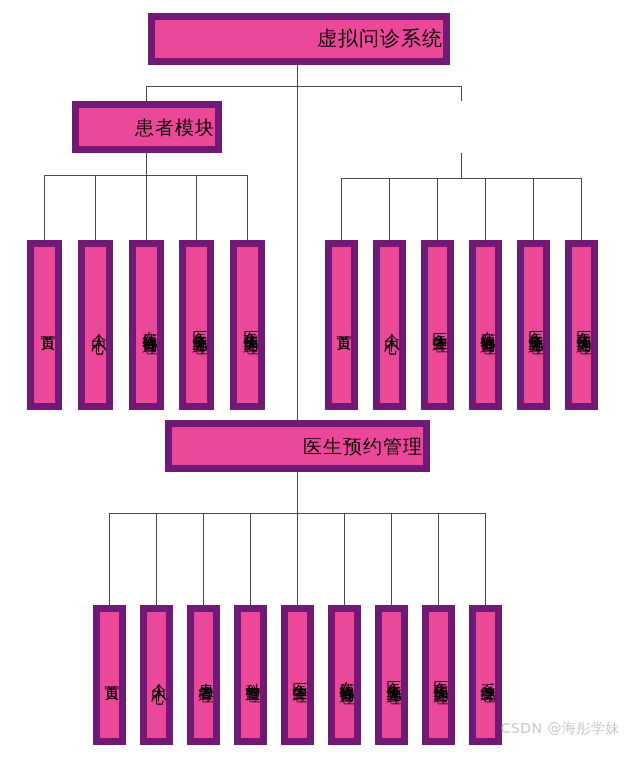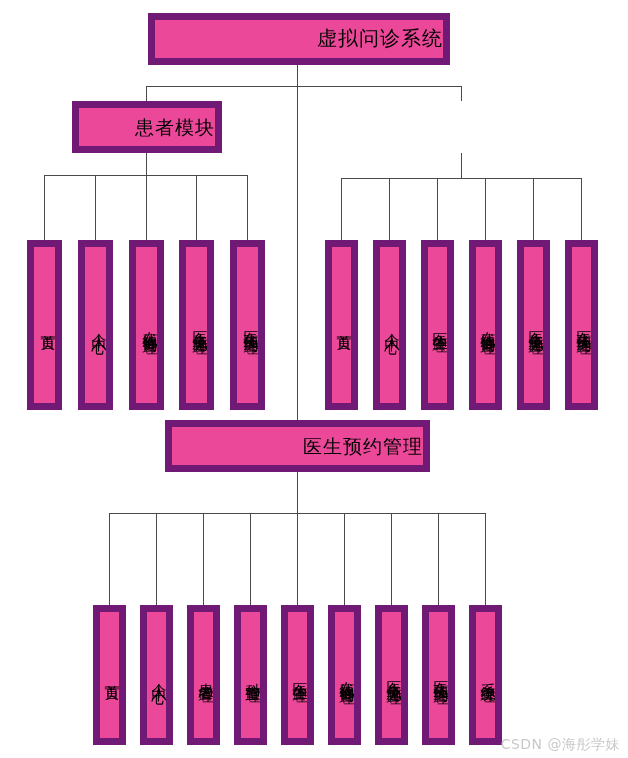--- a/index.html
+++ b/index.html
@@ -58,21 +58,21 @@
   .line {
     position: absolute;
     background: #4a4a4a;
     z-index: 1;
   }
   .vline { width: 1px; }
   .hline { height: 1px; }
   .watermark {
     position: absolute;
     right: 8px;
-    bottom: 4px;
+    bottom: 20px;
     font-size: 14px;
     color: #c9c9c9;
     white-space: nowrap;
     letter-spacing: 0.5px;
     z-index: 5;
   }
 </style>
 </head>
 <body>
 

